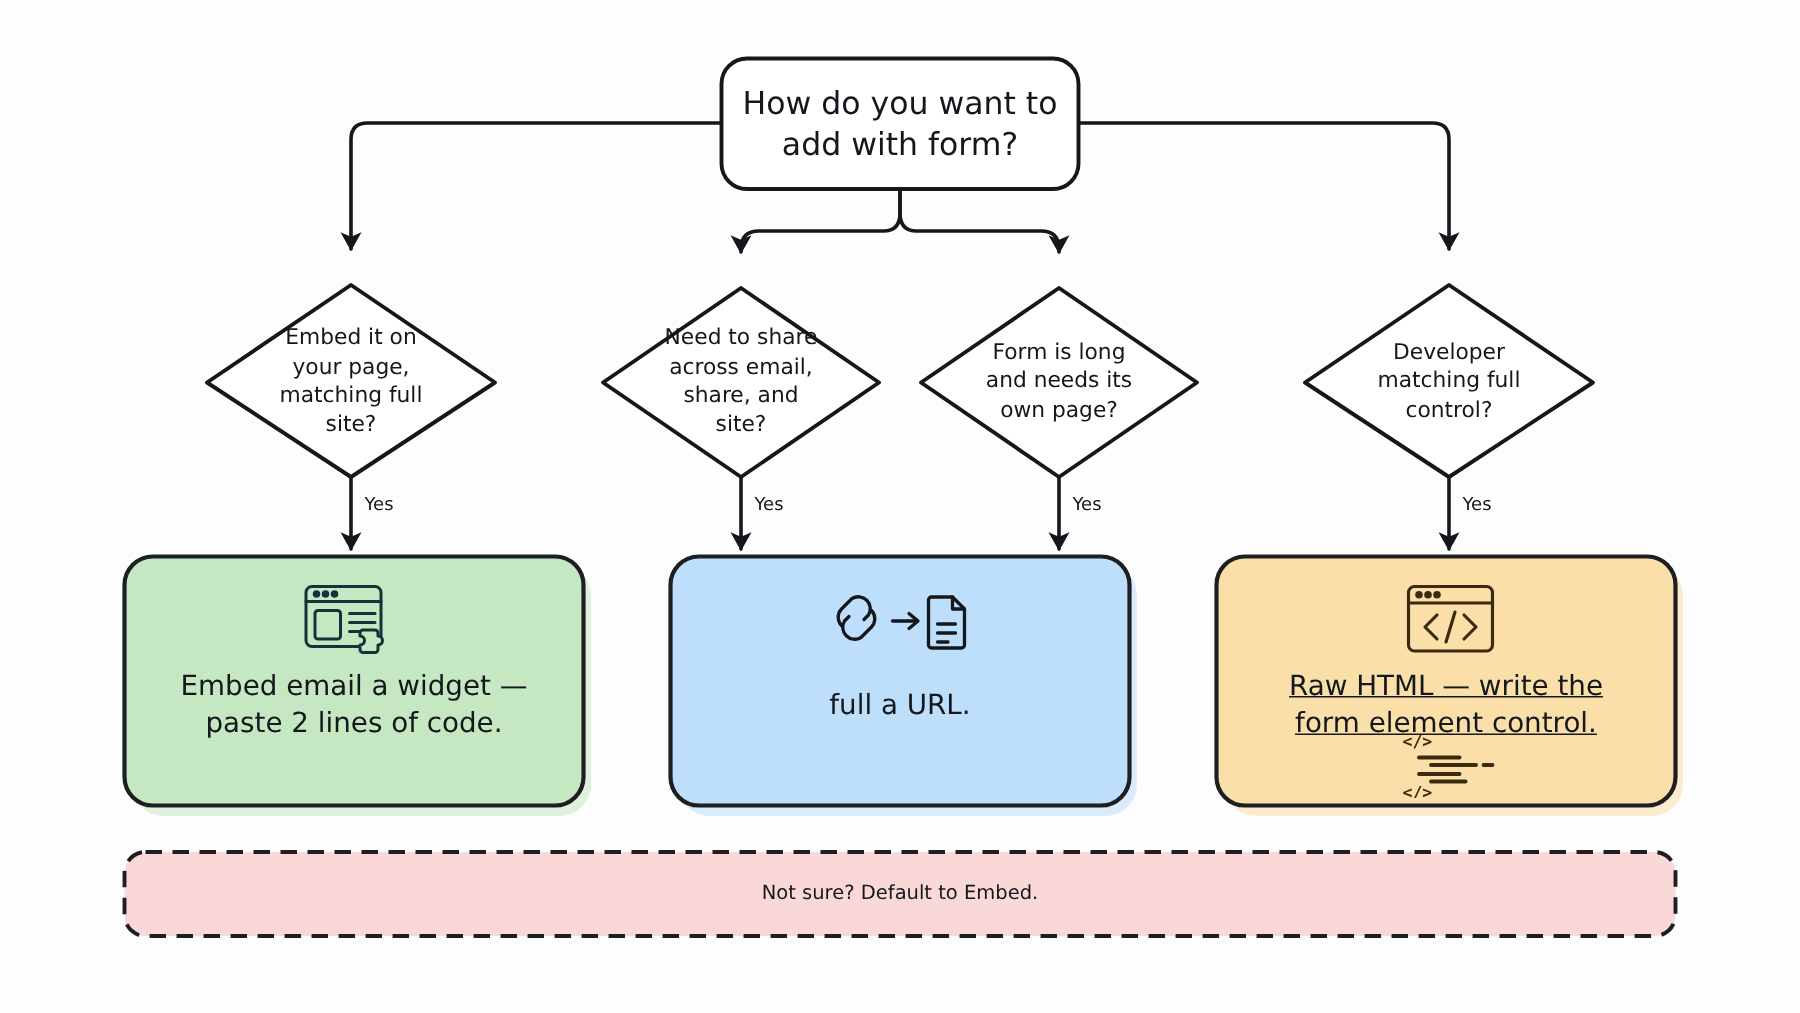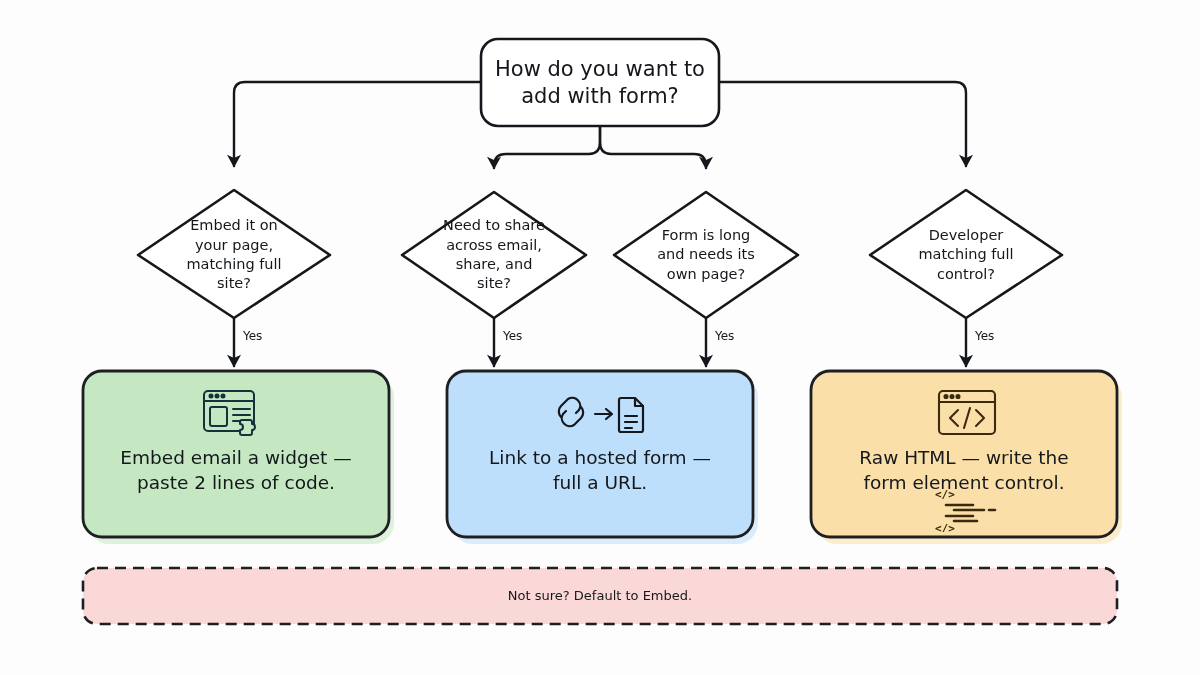--- a/index.html
+++ b/index.html
@@ -167,25 +167,24 @@
   <div class="edge-label" style="left:503px;top:329px;">Yes</div>
   <div class="edge-label" style="left:715px;top:329px;">Yes</div>
   <div class="edge-label" style="left:975px;top:329px;">Yes</div>
 
   <div class="node-text outcome-text" style="left:93px;top:440px;width:286px;height:62px;">
     <span>Embed email a widget —</span>
     <span>paste 2 lines of code.</span>
   </div>
 
   <div class="node-text outcome-text" style="left:457px;top:440px;width:286px;height:62px;">
-    <span>Link to a hosted form —</span>
     <span>full a URL.</span>
   </div>
 
-  <div class="node-text outcome-text" style="left:821px;top:440px;width:286px;height:62px;">
+  <div class="node-text outcome-text" style="left:821px;top:440px;width:286px;height:62px;text-decoration:underline;">
     <span>Raw HTML — write the</span>
     <span>form element control.</span>
   </div>
 
   <div class="node-text banner-text" style="left:83px;top:568px;width:1034px;height:56px;">
     <span>Not sure? Default to Embed.</span>
   </div>
 
 </div>
 

